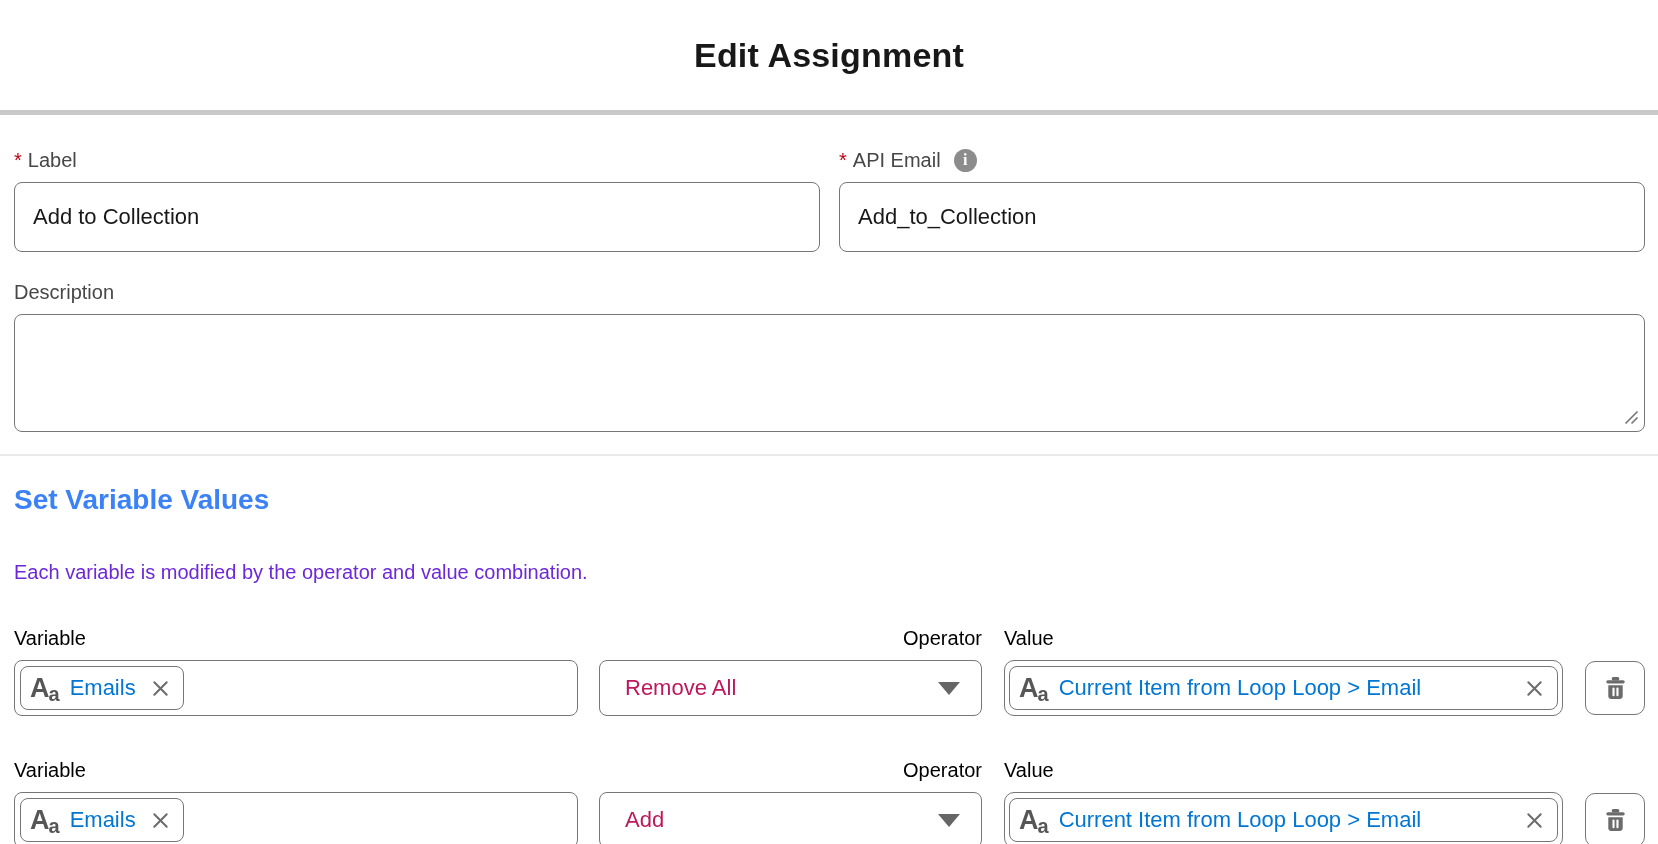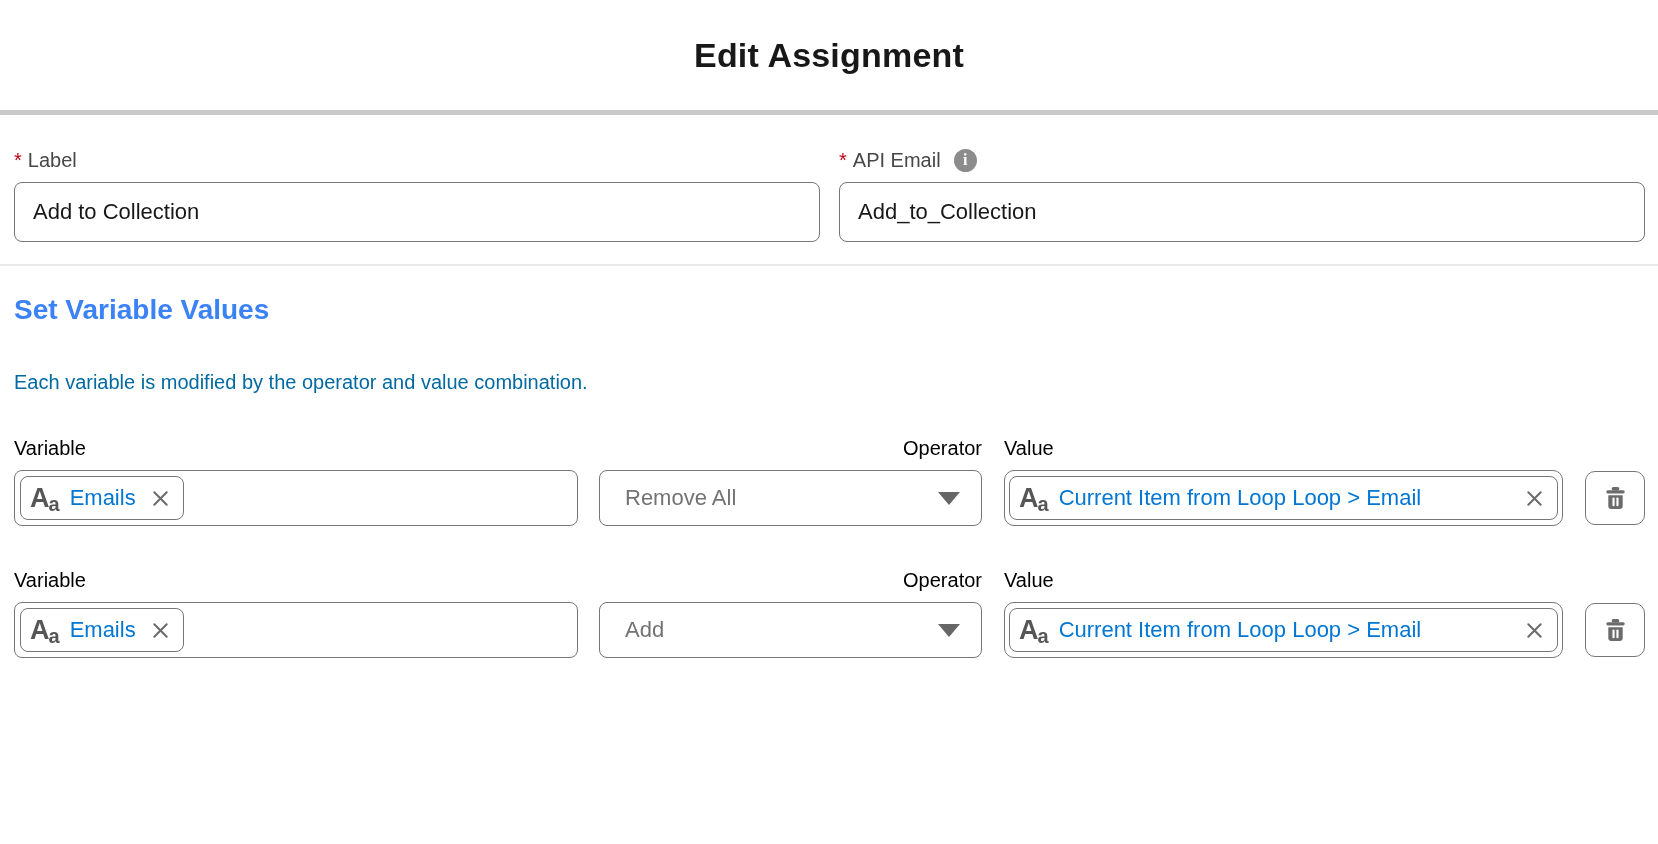--- a/index.html
+++ b/index.html
@@ -6,53 +6,53 @@
     font-family:"Liberation Sans",sans-serif;color:#181818;}
   .modal-title{margin:0;padding-top:32px;text-align:center;font-size:34px;line-height:46px;
     font-weight:600;letter-spacing:.2px;color:#181818;}
   .divider-strong{margin-top:32px;height:5px;background:#c9c9c9;}
   .divider-light{margin-top:22px;height:2px;background:#eaeaea;}
   .content{padding:0 13px 0 14px;}
   .fields-grid{display:flex;gap:19px;margin-top:33px;}
   .field{flex:1;min-width:0;}
   .field-label{display:flex;align-items:center;font-size:20px;line-height:24px;color:#474747;margin-bottom:10px;}
   .req{color:#ba0517;margin-right:6px;}
-  .text-input{display:block;width:100%;box-sizing:border-box;height:60px;border:1.5px solid #767676;
+  .text-input{display:block;width:100%;box-sizing:border-box;height:70px;border:1.5px solid #767676;
     border-radius:8px;font-size:22px;color:#181818;padding:0 18px;font-family:inherit;outline:none;background:#fff;}
   .info-badge{width:23px;height:23px;border-radius:50%;background:#8c8c8c;color:#fff;
     display:inline-flex;align-items:center;justify-content:center;margin-left:13px;
     font-family:"Liberation Serif",serif;font-weight:700;font-size:16px;cursor:pointer;}
   .desc-block{margin-top:28px;}
   .textarea-wrap{position:relative;}
   .text-area{display:block;width:100%;box-sizing:border-box;height:118px;border:1.5px solid #767676;
     border-radius:8px;resize:none;outline:none;font-family:inherit;font-size:22px;padding:10px 16px;color:#181818;}
   .resize-handle{position:absolute;right:6px;bottom:7px;}
   .section-title{margin:27px 0 0;font-size:28px;line-height:33px;font-weight:600;color:#3b82f6;}
-  .section-sub{margin:44px 0 0;font-size:20px;line-height:24px;color:#0369a1;}
+  .section-sub{margin:44px 0 0;font-size:20px;line-height:24px;color:#6d28d9;}
   .svv-row{display:flex;margin-top:42px;align-items:flex-start;}
   .col-label{font-size:20px;line-height:24px;color:#000000;margin-bottom:10px;}
   .col-variable{width:564px;margin-right:21px;}
   .col-operator{width:383px;margin-right:22px;text-align:right;}
   .col-value{width:559px;margin-right:22px;}
   .col-trash{width:60px;padding-top:35px;}
   .combobox{box-sizing:border-box;height:56px;border:1.5px solid #767676;border-radius:8px;
     display:flex;align-items:center;padding:0 5px;background:#fff;cursor:text;}
   .value-box{border-radius:10px;padding:0 4px;}
   .pill{box-sizing:border-box;height:44px;border:1.5px solid #767676;border-radius:8px;
     display:inline-flex;align-items:center;padding:0 12px 0 9px;background:#fff;max-width:100%;}
   .pill-fill{flex:1;}
   .tt-icon{display:inline-flex;align-items:flex-start;color:#565656;margin-right:10px;line-height:1;}
   .tt-cap{font-size:27px;font-weight:700;line-height:1;}
   .tt-sub{font-size:20px;font-weight:700;line-height:1;position:relative;top:9px;margin-left:-1px;}
   .pill-label{font-size:22px;color:#0176d3;white-space:nowrap;overflow:hidden;text-overflow:ellipsis;}
   .x-icon{margin-left:14px;flex:none;cursor:pointer;}
   .pill-fill .x-icon{margin-left:auto;}
   .selectbox{box-sizing:border-box;height:56px;border:1.5px solid #767676;border-radius:8px;
     display:flex;align-items:center;justify-content:space-between;padding:0 21px 0 25px;
-    font-size:22px;color:#737373;background:#fff;cursor:pointer;}
+    font-size:22px;color:#be185d;background:#fff;cursor:pointer;}
   .caret{width:0;height:0;border-left:11px solid transparent;border-right:11px solid transparent;
     border-top:13px solid #666;}
   .trash-btn{box-sizing:border-box;width:60px;height:54px;border:1.5px solid #767676;border-radius:10px;
     background:#fff;display:flex;align-items:center;justify-content:center;padding:0;cursor:pointer;}
 </style>
 </head>
 <body>
 
 <div>
   <h1 class="modal-title">Edit Assignment</h1>
@@ -72,20 +72,31 @@
           <span class="req">*</span>
           <span>API Email</span>
           <span class="info-badge">
             <span>i</span>
           </span>
         </div>
         <input class="text-input" type="text" value="Add_to_Collection" style="">
       </div>
     </div>
 
+    <div class="desc-block">
+      <div class="field-label">
+        <span>Description</span>
+      </div>
+      <div class="textarea-wrap">
+        <textarea class="text-area" style=""></textarea>
+        <svg class="resize-handle" width="15" height="15" viewBox="0 0 15 15">
+          <path d="M1.5 13.5 L13.5 1.5 M7.5 13.5 L13.5 7.5" stroke="#767676" stroke-width="1.6" fill="none"></path>
+        </svg>
+      </div>
+    </div>
   </div>
 
   <div class="divider-light"></div>
 
   <div class="content">
     <h2 class="section-title">Set Variable Values</h2>
     <p class="section-sub">Each variable is modified by the operator and value combination.</p>
 
     <div class="svv-row">
       <div class="col-variable">

